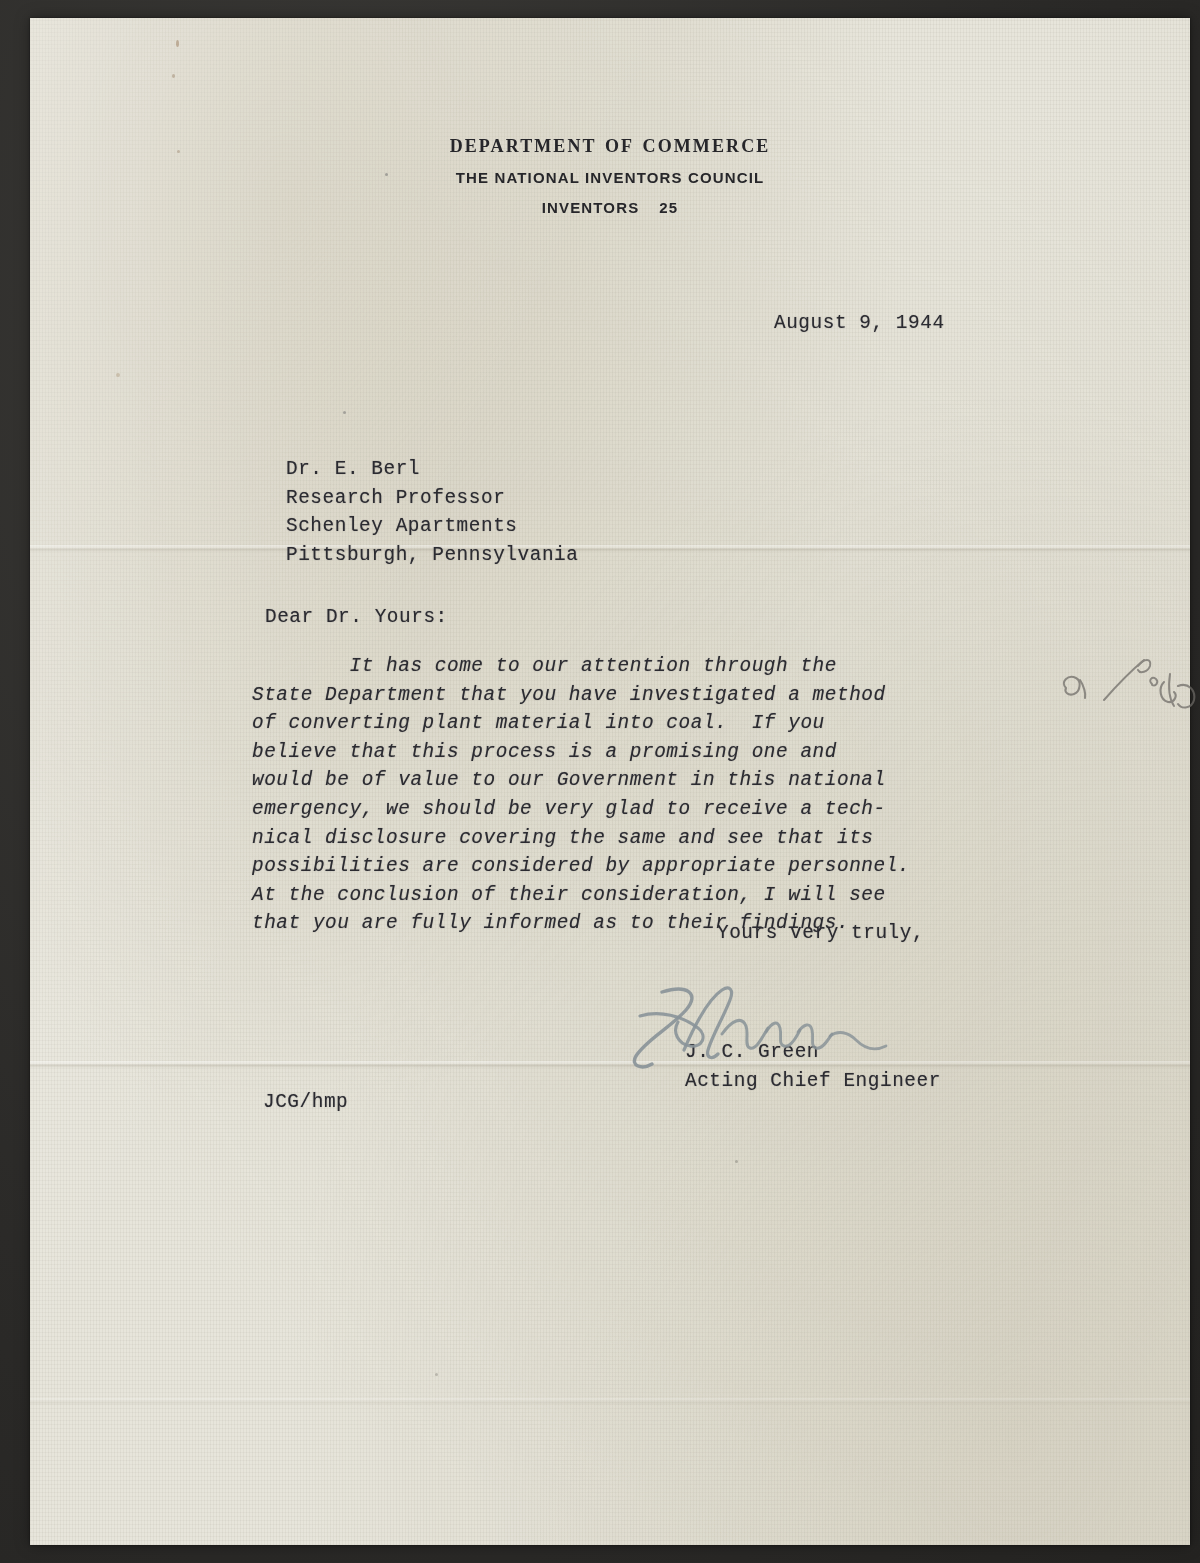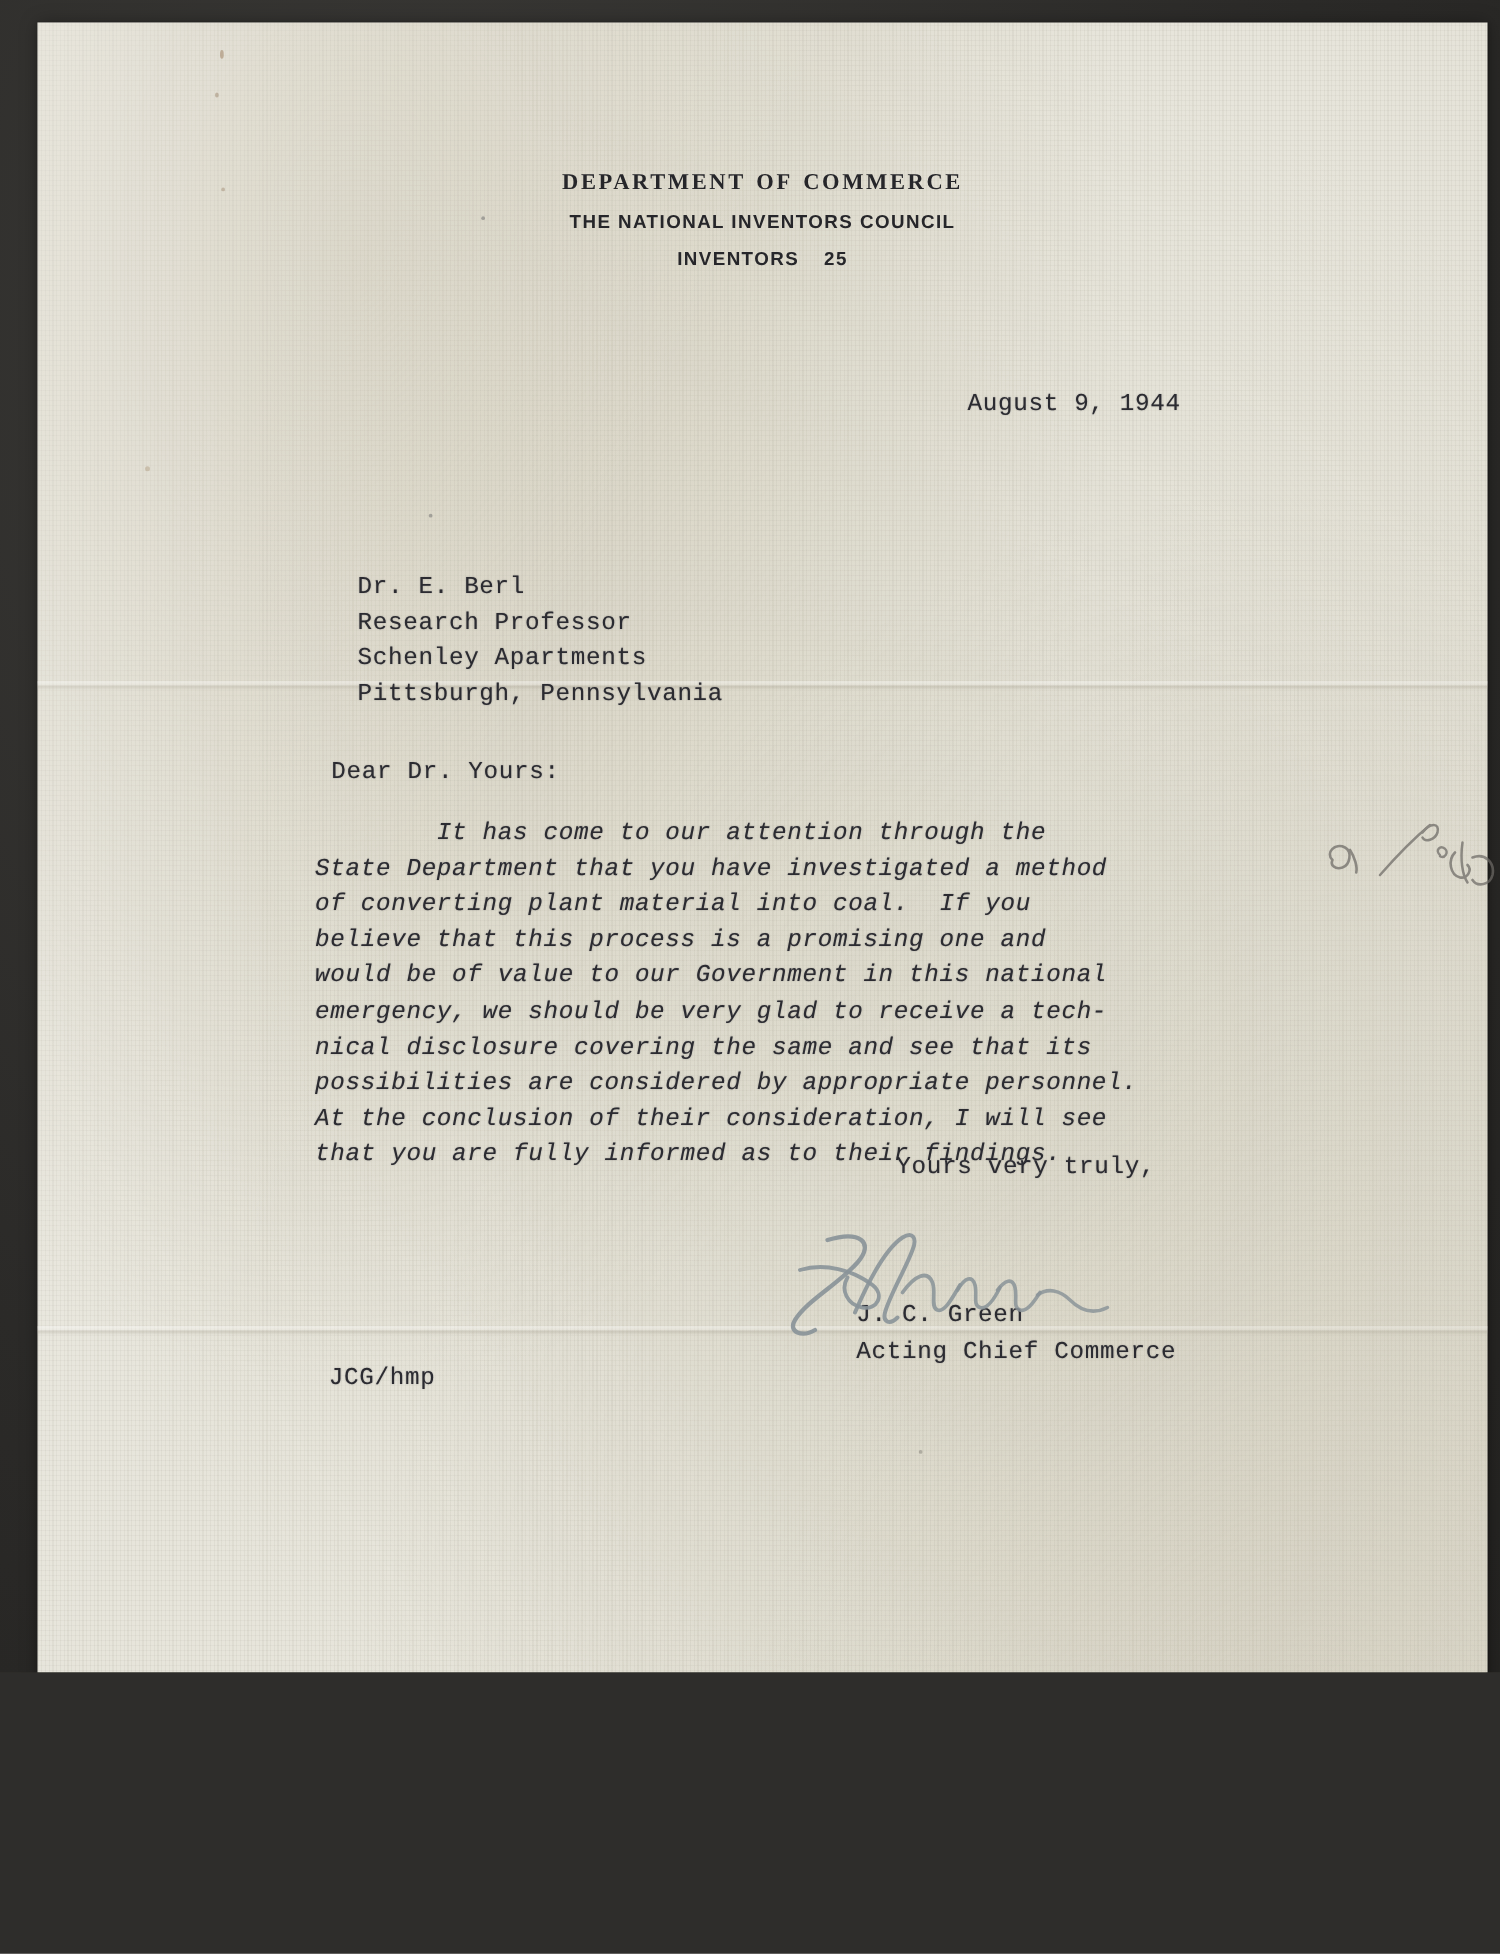--- a/index.html
+++ b/index.html
@@ -4,21 +4,21 @@
 <title>Letter — Department of Commerce</title>
 <style>
   html, body {
     margin: 0;
     padding: 0;
     background: #2e2d2b;
   }
   #scan {
     position: relative;
     width: 1200px;
-    height: 1338px;
+    height: 1563px;
     overflow: hidden;
     background: #33322f;
   }
   
   #scan::before {
     content: "";
     position: absolute;
     inset: 0;
     background:
       radial-gradient(ellipse at 30% 20%, #3a3936 0%, #2b2a28 60%, #242321 100%);
@@ -210,21 +210,21 @@
           <path d="M14 40 C34 34, 56 40, 72 52 C82 60, 76 72, 64 70 C52 68, 46 56, 52 46" stroke-width="3.1" opacity=".9"></path>
           <path d="M58 74 C70 46, 84 22, 96 14 C104 9, 108 14, 104 24 C98 40, 86 60, 82 74 C80 82, 86 84, 92 78" stroke-width="3.2" opacity=".9"></path>
           <path d="M96 58 C106 44, 116 40, 120 50 C123 58, 118 70, 124 72 C130 74, 136 62, 142 52" stroke-width="3.0" opacity=".88"></path>
           <path d="M140 56 C146 46, 152 44, 154 52 C156 60, 152 68, 158 70 C164 72, 170 62, 174 54" stroke-width="2.9" opacity=".88"></path>
           <path d="M172 56 C178 48, 184 46, 186 54 C188 62, 184 70, 190 72 C196 74, 202 64, 206 58" stroke-width="2.9" opacity=".86"></path>
           <path d="M204 60 C212 54, 222 56, 230 64 C238 72, 248 76, 260 70" stroke-width="2.8" opacity=".84"></path>
         </g>
       </svg>
 
       <div class="tw" id="signer">J. C. Green
-Acting Chief Commerce</div>
+Acting Chief Engineer</div>
 
       <div class="tw" id="typist">JCG/hmp</div>
 
       <svg id="margin-note" viewBox="0 0 160 76">
         <g fill="none" stroke="#6d6a66" stroke-linecap="round" stroke-linejoin="round" opacity=".72">
           <path d="M14 36 C8 30, 16 22, 24 26 C30 29, 28 40, 22 42 C16 44, 12 40, 14 36 Z" stroke-width="2.1"></path>
           <path d="M28 28 C32 34, 34 42, 33 46" stroke-width="2.1"></path>
           <path d="M52 48 C66 32, 80 18, 92 8" stroke-width="2.0"></path>
           <path d="M86 14 C92 6, 100 6, 98 14 C96 20, 88 22, 86 18" stroke-width="2.0"></path>
           <path d="M100 32 C96 28, 100 24, 104 27 C107 30, 104 35, 100 33 Z" stroke-width="1.9"></path>

